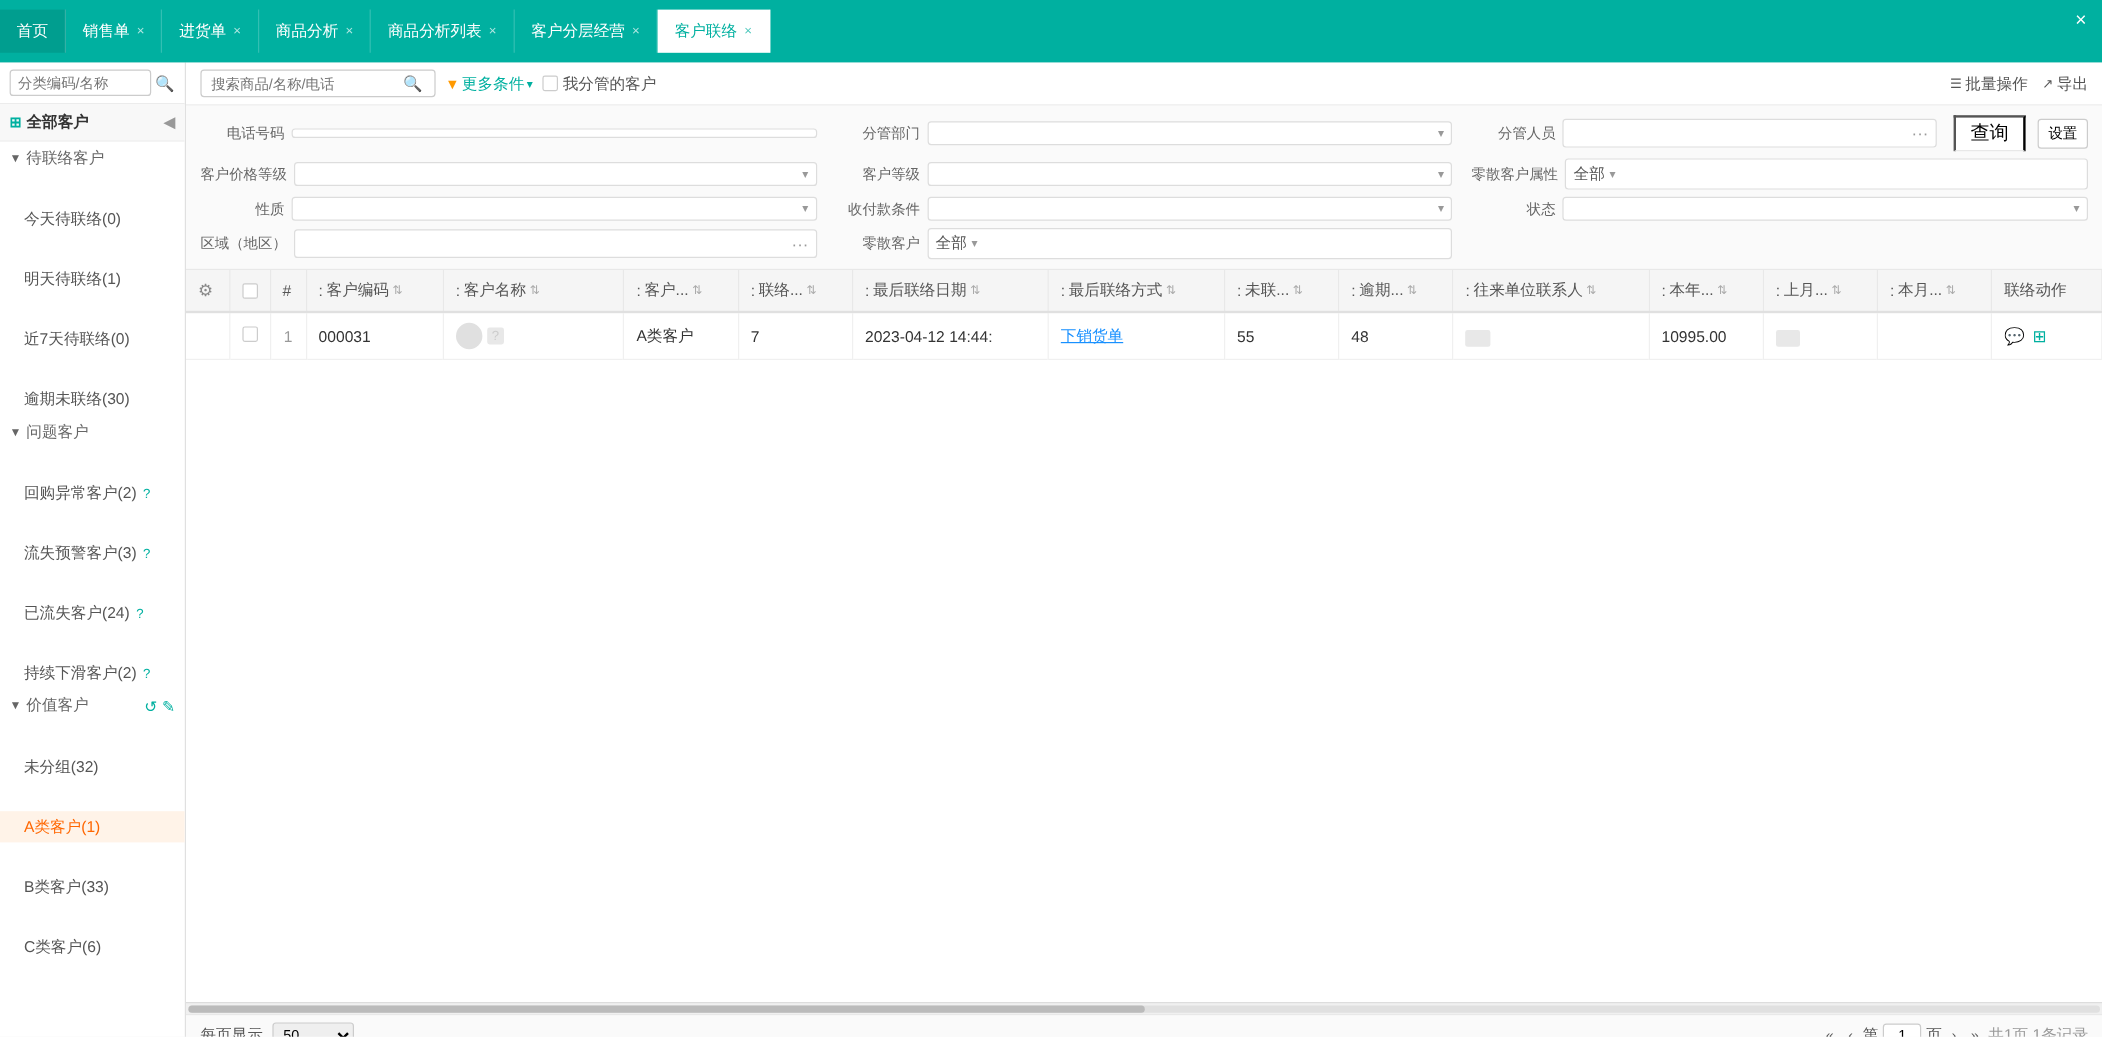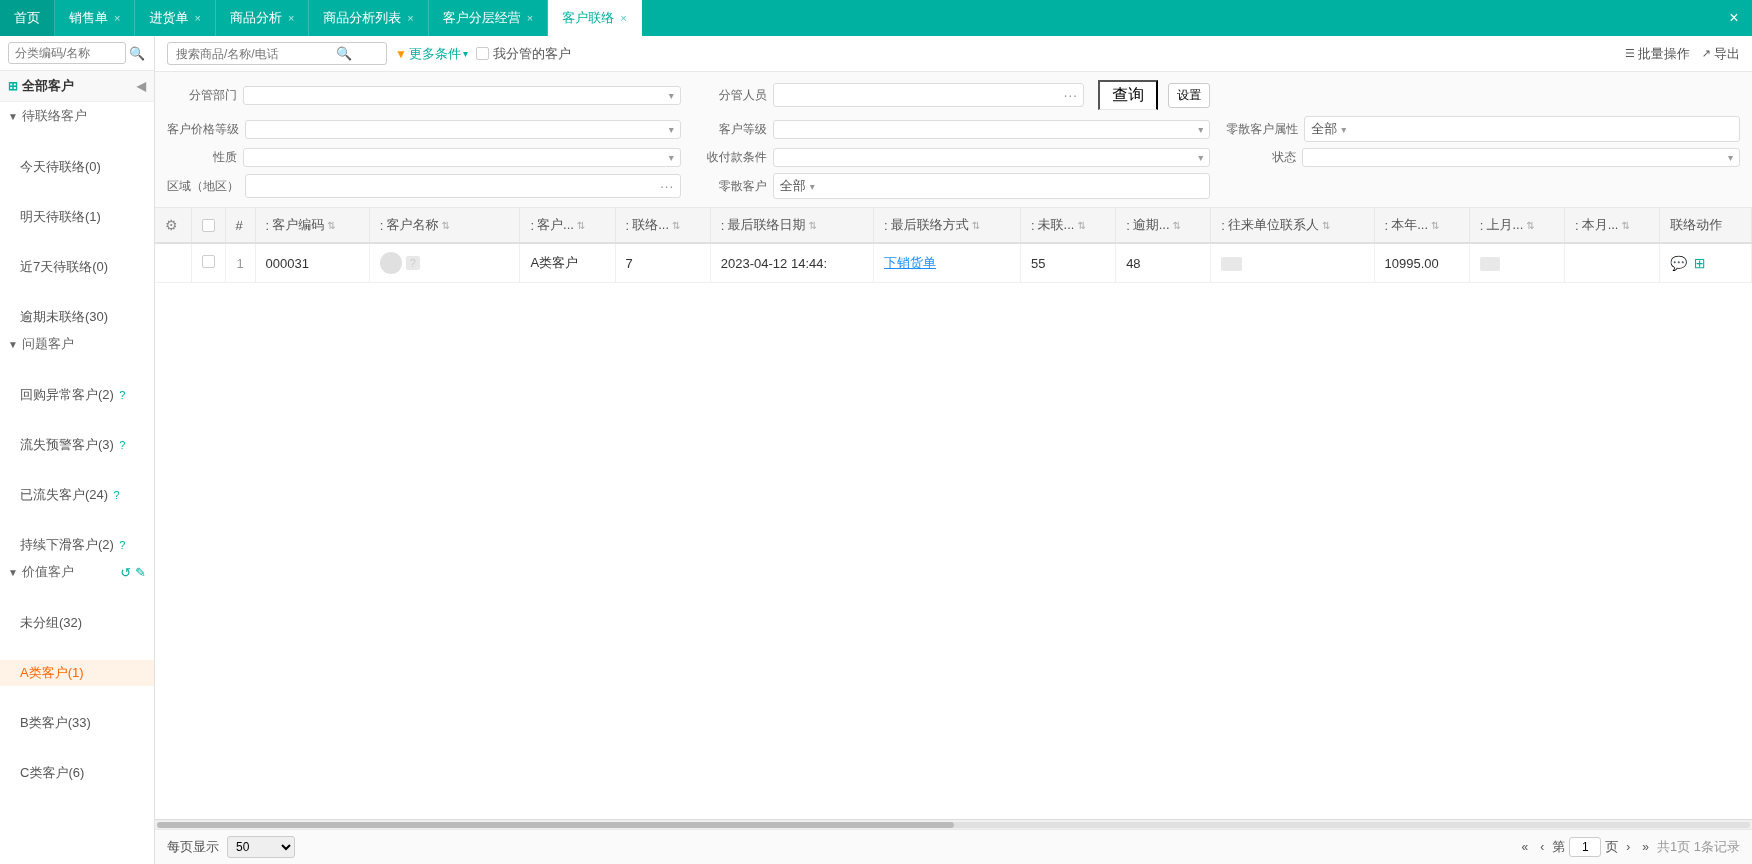--- a/index.html
+++ b/index.html
@@ -1,21 +1,21 @@
 <!DOCTYPE html>
 <html><head>
   <meta charset="utf-8">
   <style>
     * { box-sizing: border-box; margin: 0; padding: 0; font-family: 'Microsoft YaHei', Arial, sans-serif; font-size: 13px; }
     body { background: #f0f0f0; overflow: hidden; width: 1752px; height: 864px; }
     
     
     .top-nav {
       background: #00b0a0;
-      height: 36px;
+      height: 52px;
       display: flex;
       align-items: center;
       padding: 0 0;
       position: relative;
     }
     .nav-tab {
       display: flex;
       align-items: center;
       height: 36px;
       padding: 0 14px;
@@ -169,21 +169,21 @@
       align-items: center;
       gap: 8px;
       background: #fff;
     }
     .filter-search-box {
       display: flex;
       align-items: center;
       border: 1px solid #ccc;
       border-radius: 3px;
       padding: 3px 8px;
-      width: 220px;
+      width: 196px;
     }
     .filter-search-box input {
       border: none;
       outline: none;
       font-size: 12px;
       width: 160px;
       color: #999;
     }
     .filter-search-box .search-icon {
       color: #00b0a0;
@@ -603,20 +603,26 @@
           <span style="font-size:11px;">↗</span>
           <span>导出</span>
         </div>
       </div>
     </div>
 
     <div class="advanced-filter">
 
       <div class="filter-grid" style="margin-bottom:6px;">
         <div class="filter-row">
+          <span class="filter-label">电话号码</span>
+          <div class="filter-control" style="flex:1;">
+            <span class="filter-control-text"></span>
+          </div>
+        </div>
+        <div class="filter-row">
           <span class="filter-label">分管部门</span>
           <div class="filter-control" style="flex:1;">
             <span class="filter-control-text"></span>
             <span class="dropdown-arrow">▾</span>
           </div>
         </div>
         <div class="filter-row">
           <span class="filter-label">分管人员</span>
           <div class="filter-control" style="flex:1;">
             <span class="filter-control-text"></span>

